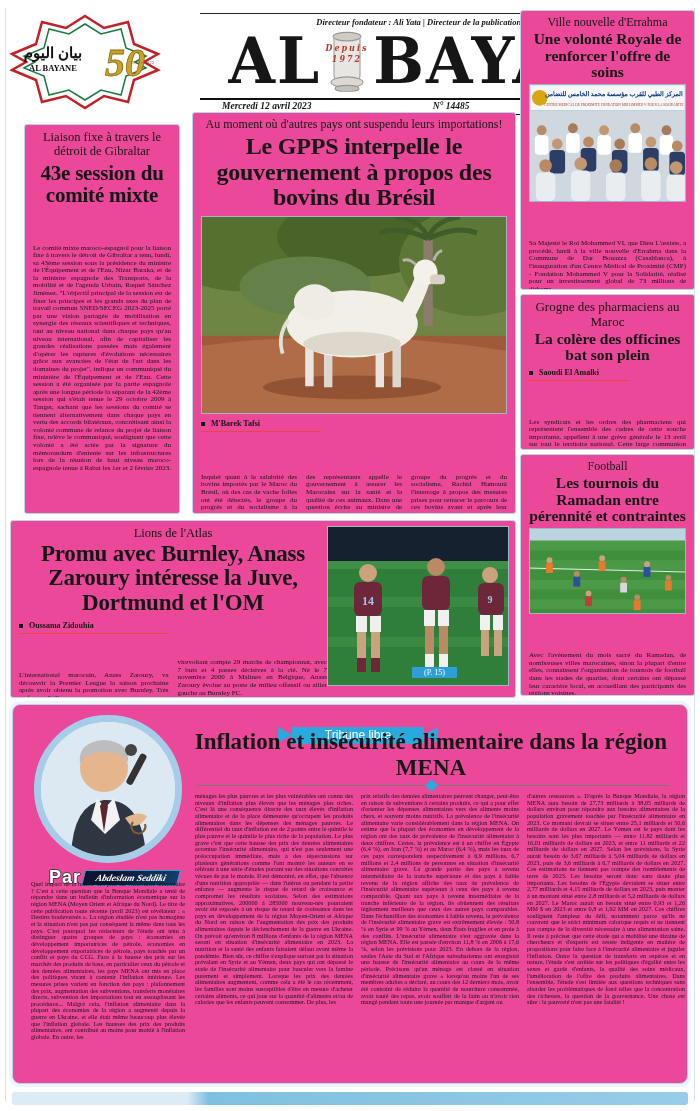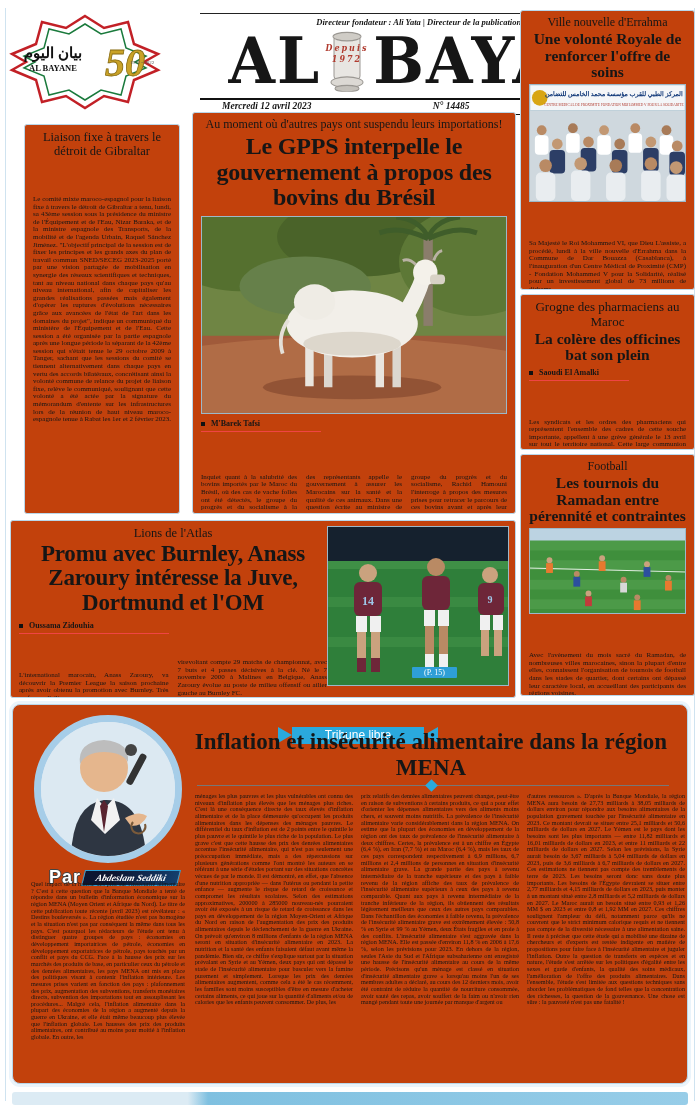--- a/index.html
+++ b/index.html
@@ -1,19 +1,19 @@
 <!DOCTYPE html>
 <html><head>
 <meta charset="utf-8">
 <style>
   html,body{margin:0;padding:0;background:#e9eef2;}
   #page{position:relative;width:700px;height:1111px;background:#fff;margin:0 auto;
         font-family:"Liberation Serif",serif;color:#161616;overflow:hidden;}
   .frame{position:absolute;background:#cfe3f0;width:1px;top:8px;bottom:10px;}
-  .panel{position:absolute;border:1px solid #b9d7ea;border-radius:3px;background:#c2410c;
+  .panel{position:absolute;border:1px solid #b9d7ea;border-radius:3px;background:#ec4899;
          padding:5px 8px;box-sizing:border-box;overflow:hidden;}
   .kicker{font-size:12.5px;text-align:center;line-height:1.12;}
   .headline-lg{font-weight:bold;text-align:center;line-height:1.06;letter-spacing:-0.2px;}
   .headline-sm{font-size:15.5px;font-weight:bold;text-align:center;line-height:1.05;margin-top:2px;}
   .body-sm{font-size:7px;line-height:7.6px;text-align:justify;margin-top:38px;}
   .body-xs{font-size:6.2px;line-height:6.65px;text-align:justify;}
   .byline{font-size:8px;font-weight:bold;border-bottom:1px solid #ef4444;
           padding-bottom:3px;margin-bottom:4px;}
   .byline .sq{display:inline-block;width:4px;height:4px;background:#111;margin-right:4px;}
   .page-badge{display:inline-block;background:#2e9fd6;color:#fff;font-size:8px;
@@ -100,20 +100,21 @@
   <div id="masthead-rule"></div>
   <div id="date-row">
     <span>Mercredi 12 avril 2023</span>
     <span>N° 14485</span>
     <span>Prix : 4 DH - 1 Euro</span>
   </div>
   <div id="date-rule"></div>
 
   <div class="panel" id="gibraltar" style="left:24px;top:124px;width:156px;height:390px;">
     <div class="kicker">Liaison fixe à travers le détroit de Gibraltar</div>
+    <div class="headline-lg" style="font-size:21px;margin:4px 0 6px;">43e session du comité mixte</div>
     <div class="body-sm" style="height:300px;">Le comité mixte maroco-espagnol pour la liaison fixe à travers le détroit de Gibraltar a tenu, lundi, sa 43ème session sous la présidence du ministre de l'Équipement et de l'Eau, Nizar Baraka, et de la ministre espagnole des Transports, de la mobilité et de l'agenda Urbain, Raquel Sánchez Jiménez. "L'objectif principal de la session est de fixer les principes et les grands axes du plan de travail commun SNED/SECEG 2023-2025 porté par une vision partagée de mobilisation en synergie des réseaux scientifiques et techniques, tant au niveau national dans chaque pays qu'au niveau international, afin de capitaliser les grandes réalisations passées mais également d'opérer les ruptures d'évolutions nécessaires grâce aux avancées de l'état de l'art dans les domaines du projet", indique un communiqué du ministère de l'Équipement et de l'Eau. Cette session a été organisée par la partie espagnole après une longue période la séparant de la 42ème session qui s'était tenue le 29 octobre 2009 à Tanger, sachant que les sessions du comité se tiennent alternativement dans chaque pays en vertu des accords bilatéraux, concrétisant ainsi la volonté commune de relance du projet de liaison fixe, relève le communiqué, soulignant que cette volonté a été actée par la signature du mémorandum d'entente sur les infrastructures lors de la réunion de haut niveau maroco-espagnole tenue à Rabat les 1er et 2 février 2023.</div>
 
   </div>
 
   <div class="panel" id="gpps" style="left:192px;top:112px;width:324px;height:402px;">
     <div class="kicker" style="font-size:12px;">Au moment où d'autres pays ont suspendu leurs importations!</div>
     <div class="headline-lg" style="font-size:24px;margin:3px 8px 5px;">Le GPPS interpelle le gouvernement à propos des bovins du Brésil</div>
     <svg class="photo" height="198" viewBox="0 0 324 198" preserveAspectRatio="none">
       <rect width="324" height="198" fill="#6f8544"></rect>
       <ellipse cx="40" cy="30" rx="80" ry="45" fill="#55702f"></ellipse>

